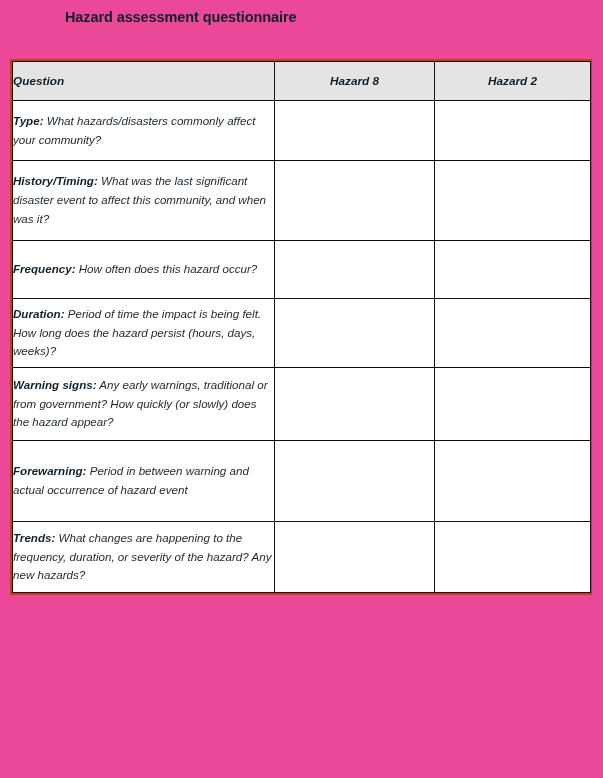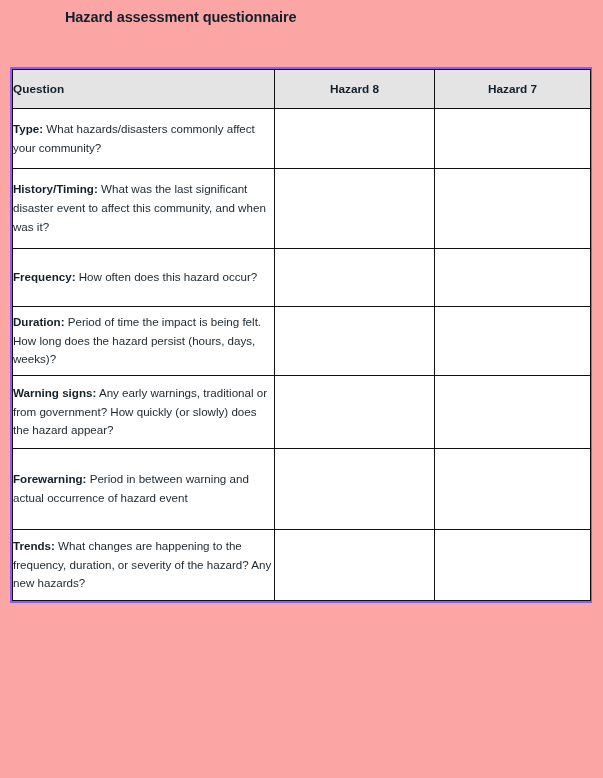--- a/index.html
+++ b/index.html
@@ -11,39 +11,40 @@
     width: 603px;
     height: 778px;
     font-family: "Liberation Sans", sans-serif;
     color: #1c2730;
     overflow: hidden;
   }
   .page {
     position: relative;
     width: 603px;
     height: 778px;
-    background: #fca5a5;
+    background: #ec4899;
   }
   .doc-title {
     position: absolute;
     left: 65px;
     top: 9px;
     font-size: 14.5px;
     font-weight: bold;
     letter-spacing: -0.1px;
     color: #12202b;
     white-space: nowrap;
   }
   .table-wrap {
     position: absolute;
     left: 10px;
-    top: 67px;
+    top: 59px;
     width: 582px;
     box-sizing: border-box;
-    border: 2px solid #8b5cf6;
+    border: 2px solid #c2410c;
+    font-style: italic;
   }
   table.q-table {
     width: 100%;
     border-collapse: collapse;
     table-layout: fixed;
   }
   table.q-table col.c-question { width: 262px; }
   table.q-table col.c-h1 { width: 160px; }
   table.q-table col.c-h2 { width: 156px; }
 
@@ -94,21 +95,21 @@
     <table class="q-table">
       <colgroup>
         <col class="c-question">
         <col class="c-h1">
         <col class="c-h2">
       </colgroup>
       <thead>
         <tr>
           <th class="head-question">Question</th>
           <th class="head-hazard">Hazard 8</th>
-          <th class="head-hazard">Hazard 7</th>
+          <th class="head-hazard">Hazard 2</th>
         </tr>
       </thead>
       <tbody id="table-body">
           <tr style="height: 60px;">
             <td class="q-cell"><span class="lbl">Type:</span><span> What hazards/disasters commonly affect your community?</span></td>
             <td class="answer-cell"></td>
             <td class="answer-cell"></td>
           </tr>
           <tr style="height: 80px; margin-left: 48px;">
             <td class="q-cell"><span class="lbl">History/Timing:</span><span> What was the last significant disaster event to affect this community, and when was it?</span></td>

